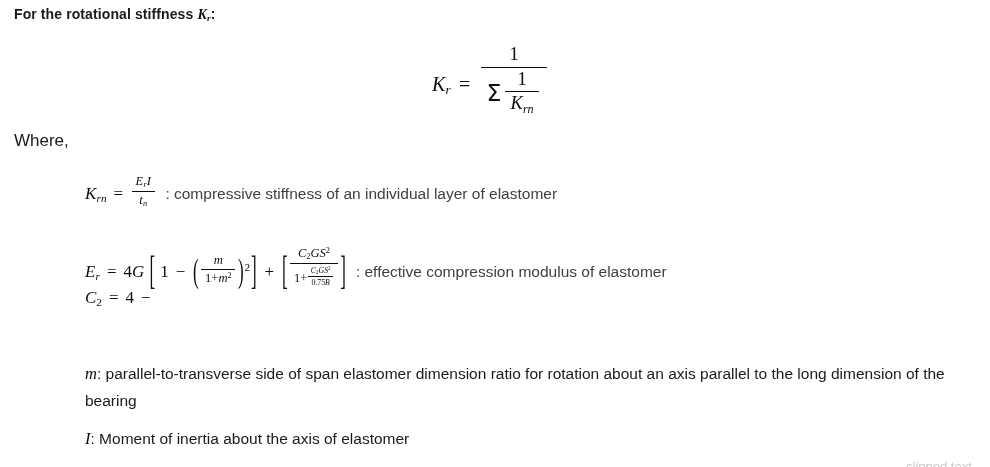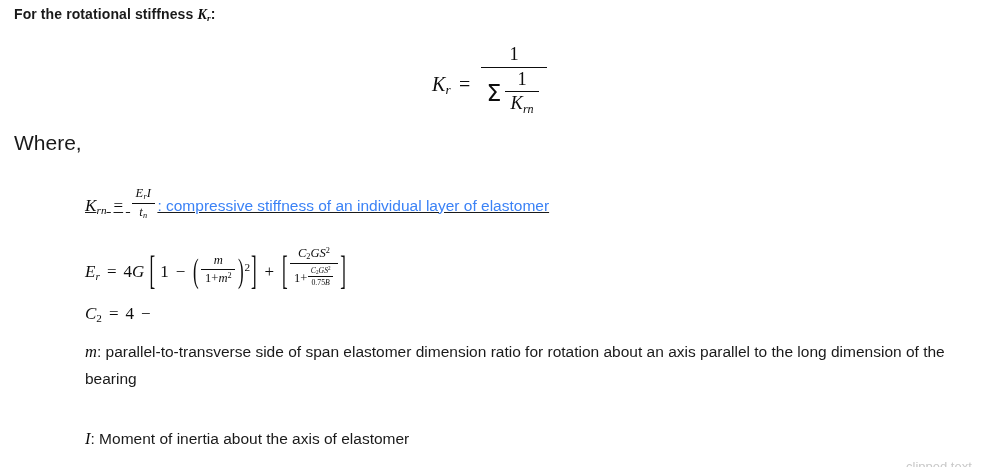--- a/index.html
+++ b/index.html
@@ -23,21 +23,21 @@
     left: 14px;
     top: 6px;
     font-size: 14px;
     font-weight: bold;
     letter-spacing: 0.1px;
   }
   .where-label {
     position: absolute;
     left: 14px;
     top: 131px;
-    font-size: 21px;
+    font-size: 17px;
   }
 
   .body-line {
     font-size: 15.5px;
     color: #1a1a1a;
     line-height: 1.62;
   }
 
   
   .math {
@@ -112,37 +112,38 @@
     font-size: 0.92em;
   }
 
   .def-row {
     position: absolute;
     left: 85px;
     display: flex;
     align-items: baseline;
     white-space: nowrap;
   }
-  #def-krn  { top: 180px; text-decoration: underline; }
+  #def-krn  { top: 168px; }
   #def-er   { top: 240px; }
-  #def-c2   { top: 304px; }
+  #def-c2   { top: 288px; }
 
   .def-row .math { font-size: 17px; }
   .def-row .desc {
     font-size: 15.5px;
     font-family: "Liberation Sans", sans-serif;
     font-style: normal;
-    color: #3b82f6;
+    color: #404040;
     padding-left: 1px;
+    margin-left: 8px;
   }
 
   #txt-m {
     position: absolute;
     left: 85px;
-    top: 339px;
+    top: 361px;
     width: 860px;
   }
   #txt-i {
     position: absolute;
     left: 85px;
     top: 426px;
     width: 860px;
   }
   .inline-math {
     font-family: "Liberation Serif", serif;
@@ -202,20 +203,21 @@
     <span class="mi">E</span><sub class="sb">r</sub>
     <span class="mo">=</span>
     <span class="mn">4</span><span class="mi">G</span>
     <span class="delim">[</span>
     <span class="mn">1</span>
     <span class="mo">−</span>
     <span class="delim par">(</span><span class="frac small"><span class="num mi">m</span><span class="den"><span class="mn">1+</span><span class="mi">m</span><sup class="sp">2</sup></span></span><span class="delim par">)</span><sup class="sp">2</sup><span class="delim">]</span>
     <span class="mo">+</span>
     <span class="delim">[</span><span class="frac small"><span class="num"><span class="mi">C</span><sub class="sbn">2</sub><span class="mi">G</span><span class="mi">S</span><sup class="sp">2</sup></span><span class="den"><span class="mn">1+</span><span class="frac tiny"><span class="num"><span class="mi">C</span><sub class="sbn">2</sub><span class="mi">G</span><span class="mi">S</span><sup class="sp">2</sup></span><span class="den"><span class="mn">0.75</span><span class="mi">B</span></span></span></span></span><span class="delim">]</span>
   </span>
+  <span class="desc">: effective compression modulus of elastomer</span>
 </div>
 
 <div class="def-row" id="def-c2">
   <span class="math">
     <span class="mi">C</span><sub class="sbn">2</sub>
     <span class="mo">=</span>
     <span class="mn">4</span>
     <span class="mo">−</span>
   </span>
   <span class="desc"></span>

